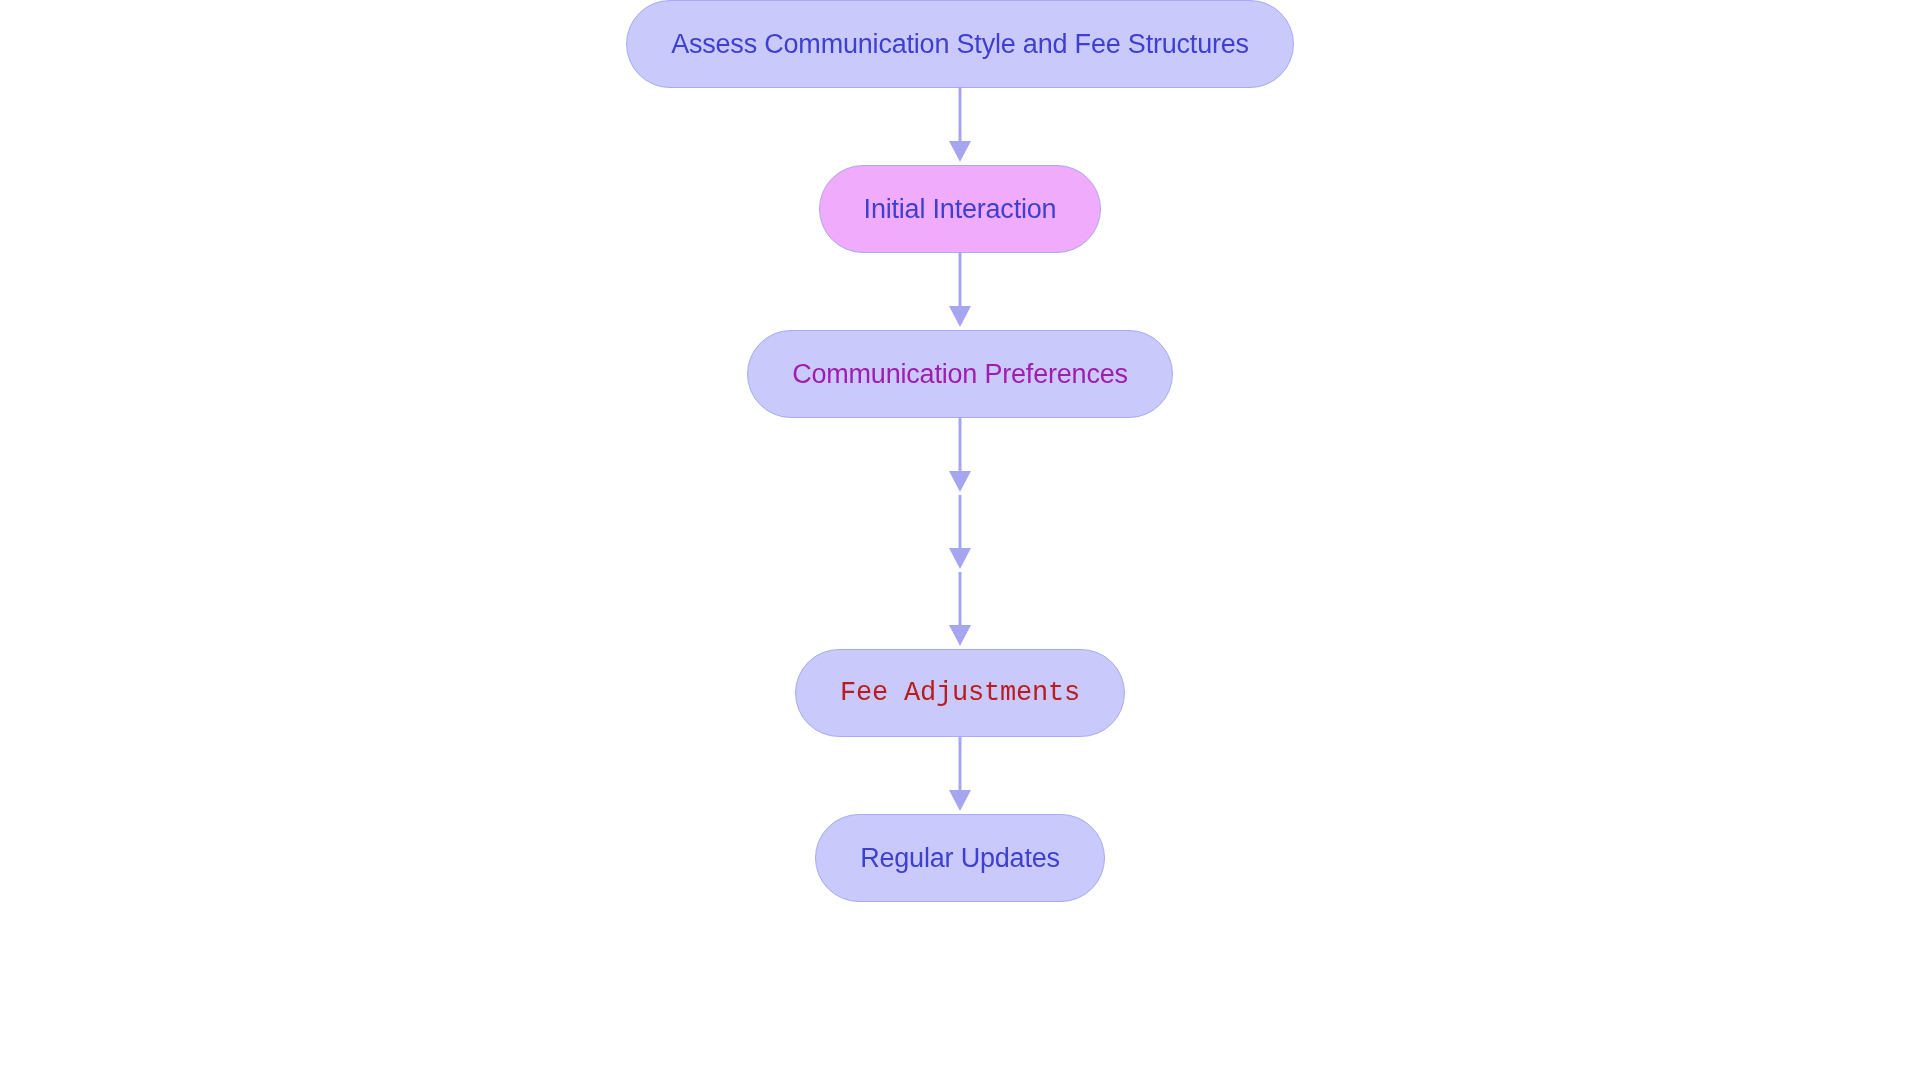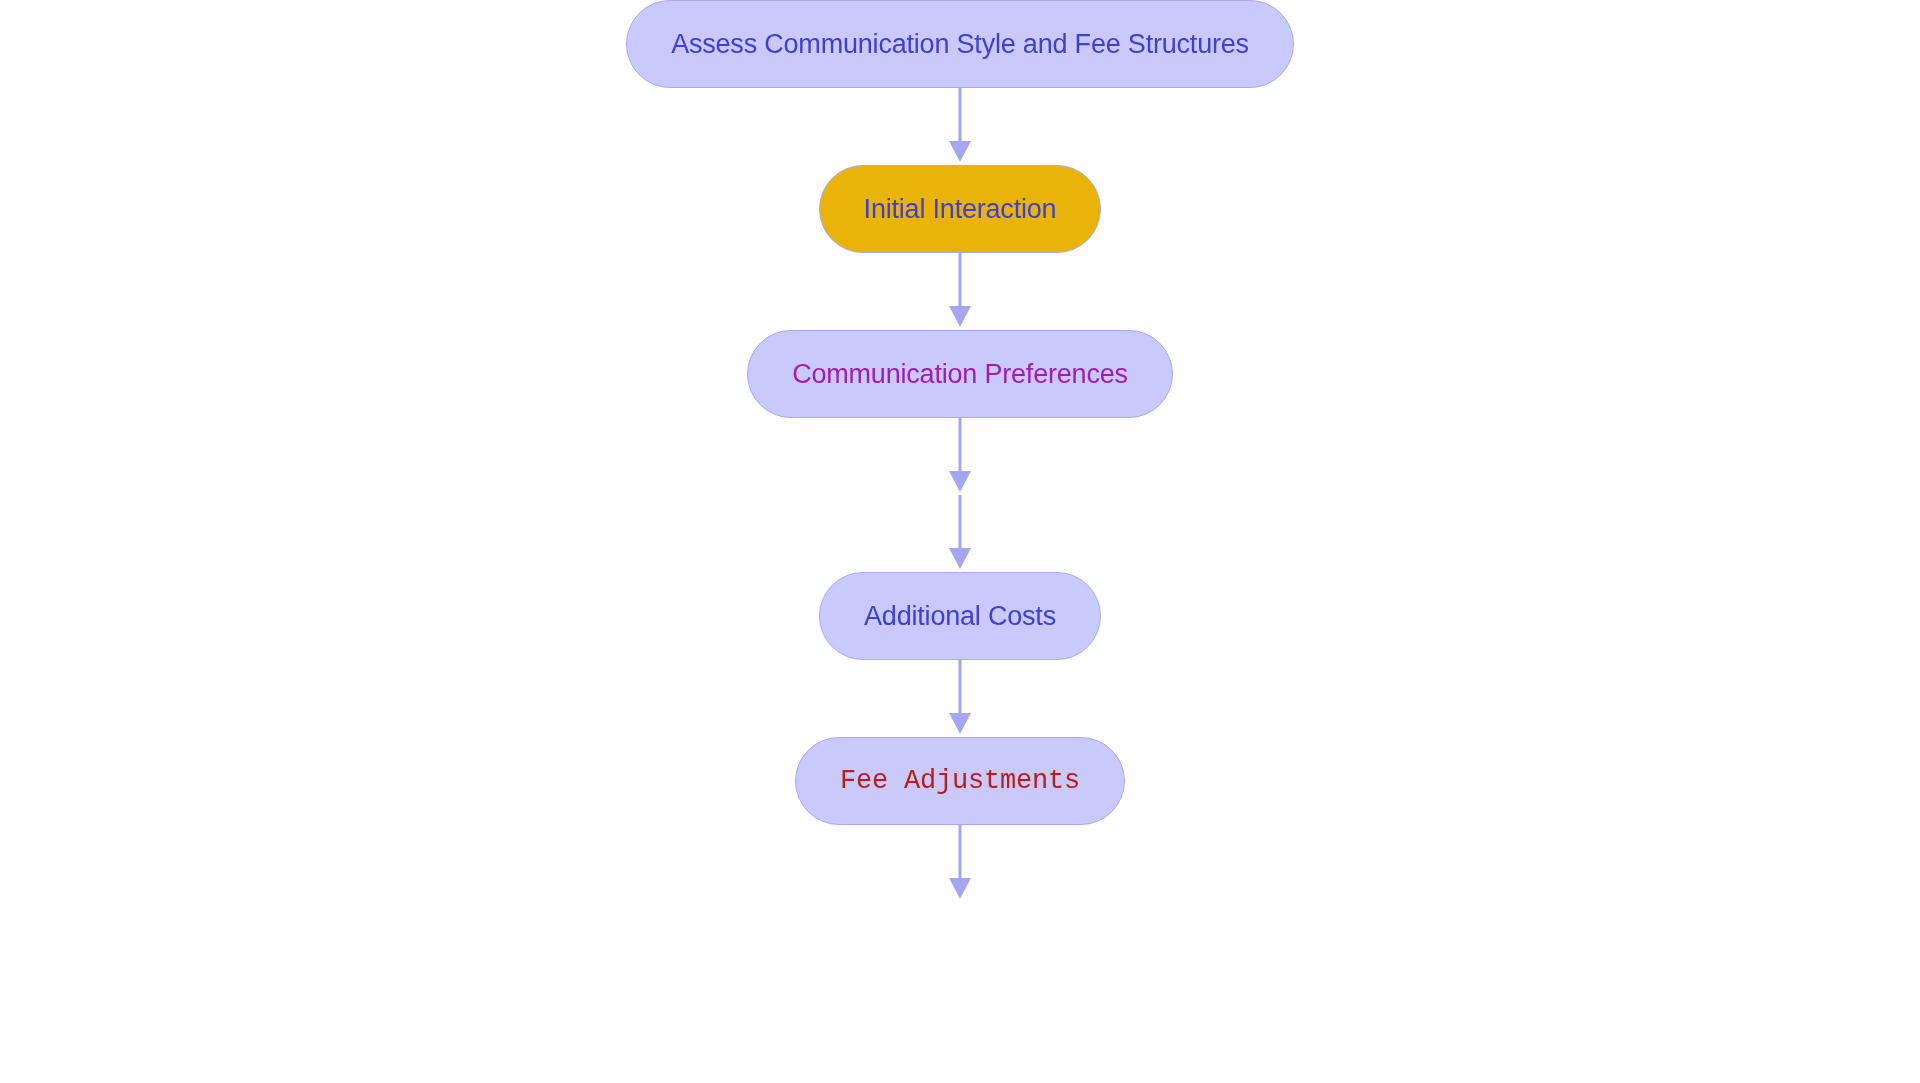--- a/index.html
+++ b/index.html
@@ -81,21 +81,21 @@
 
     <div class="node" style="background: rgb(201, 201, 251); border-color: rgb(169, 169, 244);">
       <span class="node-label" style="color: rgb(63, 63, 208);">Assess Communication Style and Fee Structures</span>
     </div>
 
     <svg class="connector" viewBox="0 0 40 77">
       <path class="conn-line" d="M20 0 L20 57" style="stroke: rgb(165, 165, 240);"></path>
       <polygon class="conn-head" points="20,74 9,53 31,53" style="fill: rgb(165, 165, 240);"></polygon>
     </svg>
 
-    <div class="node" style="background: #eab308; border-color: rgb(169, 169, 244); text-align: right;">
+    <div class="node" style="background: #f0abfc; border-color: rgb(169, 169, 244); text-align: right;">
       <span class="node-label" style="color: rgb(63, 63, 208);">Initial Interaction</span>
     </div>
 
     <svg class="connector" viewBox="0 0 40 77">
       <path class="conn-line" d="M20 0 L20 57" style="stroke: rgb(165, 165, 240);"></path>
       <polygon class="conn-head" points="20,74 9,53 31,53" style="fill: rgb(165, 165, 240);"></polygon>
     </svg>
 
     <div class="node" style="background: rgb(201, 201, 251); border-color: rgb(169, 169, 244);">
       <span class="node-label" style="color: #a21caf;">Communication Preferences</span>
@@ -105,33 +105,33 @@
       <path class="conn-line" d="M20 0 L20 57" style="stroke: rgb(165, 165, 240);"></path>
       <polygon class="conn-head" points="20,74 9,53 31,53" style="fill: rgb(165, 165, 240);"></polygon>
     </svg>
 
 
     <svg class="connector" viewBox="0 0 40 77">
       <path class="conn-line" d="M20 0 L20 57" style="stroke: rgb(165, 165, 240);"></path>
       <polygon class="conn-head" points="20,74 9,53 31,53" style="fill: rgb(165, 165, 240);"></polygon>
     </svg>
 
-    <div class="node" style="background: rgb(201, 201, 251); border-color: rgb(169, 169, 244);">
-      <span class="node-label" style="color: rgb(63, 63, 208);">Additional Costs</span>
-    </div>
 
     <svg class="connector" viewBox="0 0 40 77">
       <path class="conn-line" d="M20 0 L20 57" style="stroke: rgb(165, 165, 240);"></path>
       <polygon class="conn-head" points="20,74 9,53 31,53" style="fill: rgb(165, 165, 240);"></polygon>
     </svg>
 
     <div class="node" style="background: rgb(201, 201, 251); border-color: rgb(169, 169, 244);">
       <span class="node-label" style="color: #b91c1c; font-family: Liberation Mono, monospace;">Fee Adjustments</span>
     </div>
 
     <svg class="connector" viewBox="0 0 40 77">
       <path class="conn-line" d="M20 0 L20 57" style="stroke: rgb(165, 165, 240);"></path>
       <polygon class="conn-head" points="20,74 9,53 31,53" style="fill: rgb(165, 165, 240);"></polygon>
     </svg>
 
+    <div class="node" style="background: rgb(201, 201, 251); border-color: rgb(169, 169, 244);">
+      <span class="node-label" style="color: rgb(63, 63, 208);">Regular Updates</span>
+    </div>
 
   </div>
 </div>
 
 </body></html>

